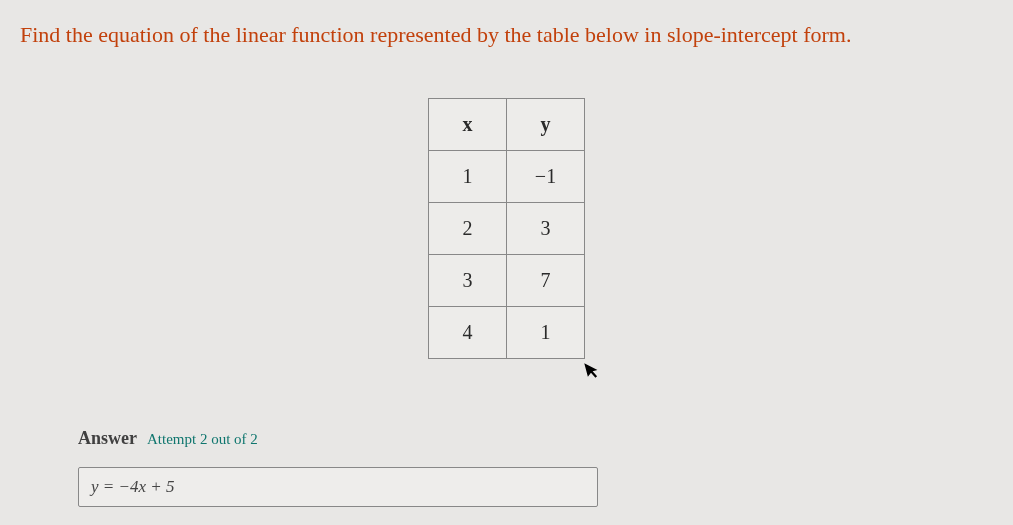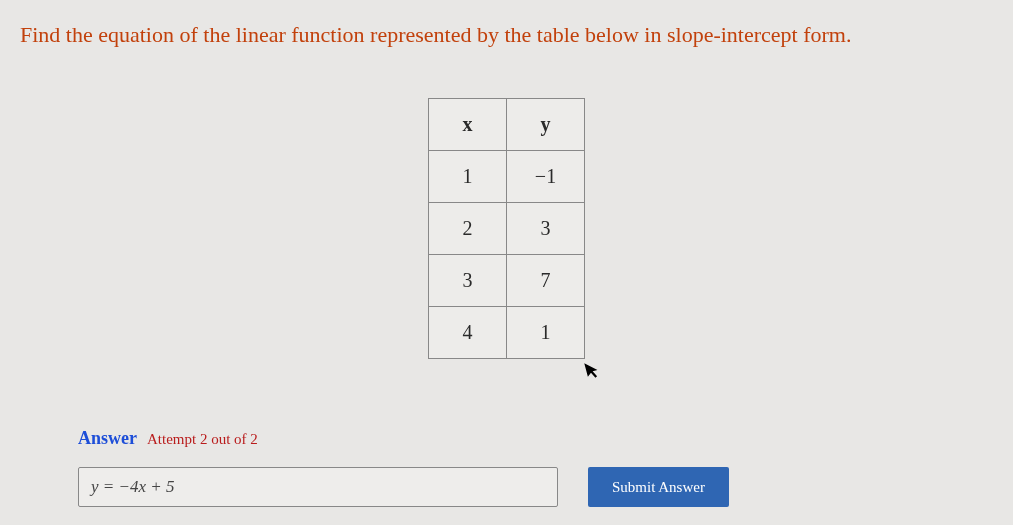--- a/index.html
+++ b/index.html
@@ -45,34 +45,34 @@
       bottom: 18px;
       width: 860px;
     }
     .answer-label-row {
       margin-bottom: 18px;
       font-family: Georgia, serif;
     }
     .answer-label {
       font-weight: bold;
       font-size: 18px;
-      color: #1d4ed8;
+      color: #404040;
       margin-right: 6px;
     }
     .attempt-label {
       font-size: 15px;
-      color: #b91c1c;
+      color: #0f766e;
     }
     .input-row {
       display: flex;
       align-items: center;
       gap: 30px;
     }
     .answer-input-inner {
-      width: 480px;
+      width: 520px;
       height: 40px;
       border: 1px solid #888;
       background: #eeedeb;
       padding: 0 12px;
       border-radius: 2px;
       display: flex;
       align-items: center;
       font-size: 17px;
       font-family: Georgia, serif;
       color: #444;
@@ -138,15 +138,14 @@
 
 <div class="answer-area">
   <div class="answer-label-row">
     <span class="answer-label">Answer</span>
     <span class="attempt-label">Attempt 2 out of 2</span>
   </div>
   <div class="input-row">
     <div class="answer-input-inner">
       <span class="answer-val">y = −4x + 5</span>
     </div>
-    <button class="submit-btn">Submit Answer</button>
   </div>
 </div>
 
 </body></html>

